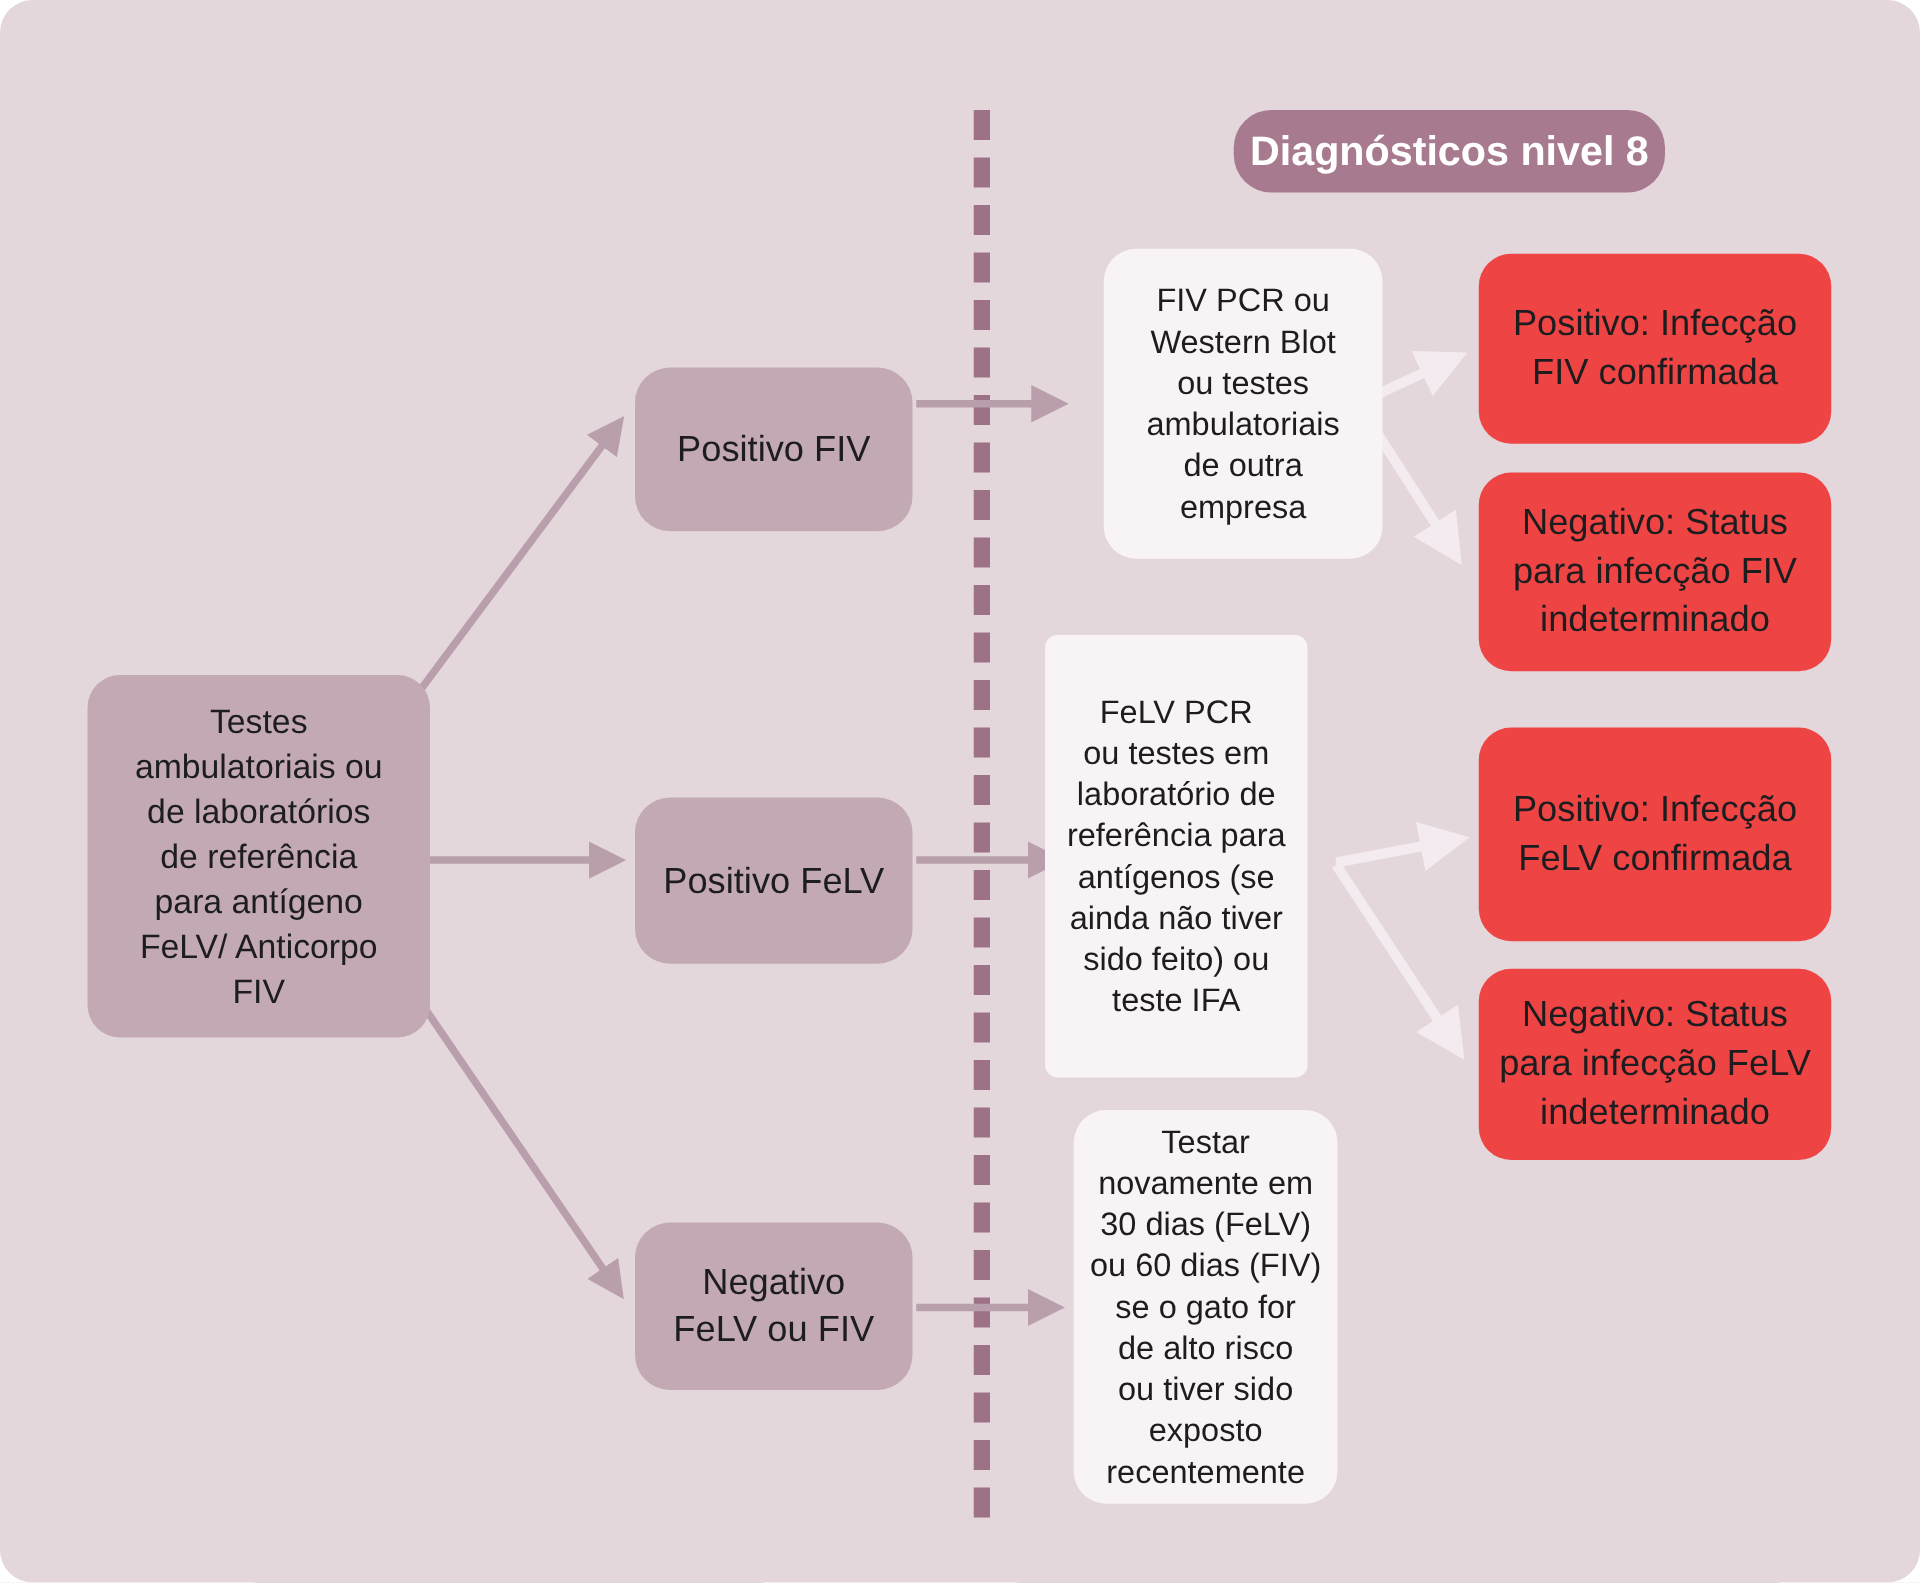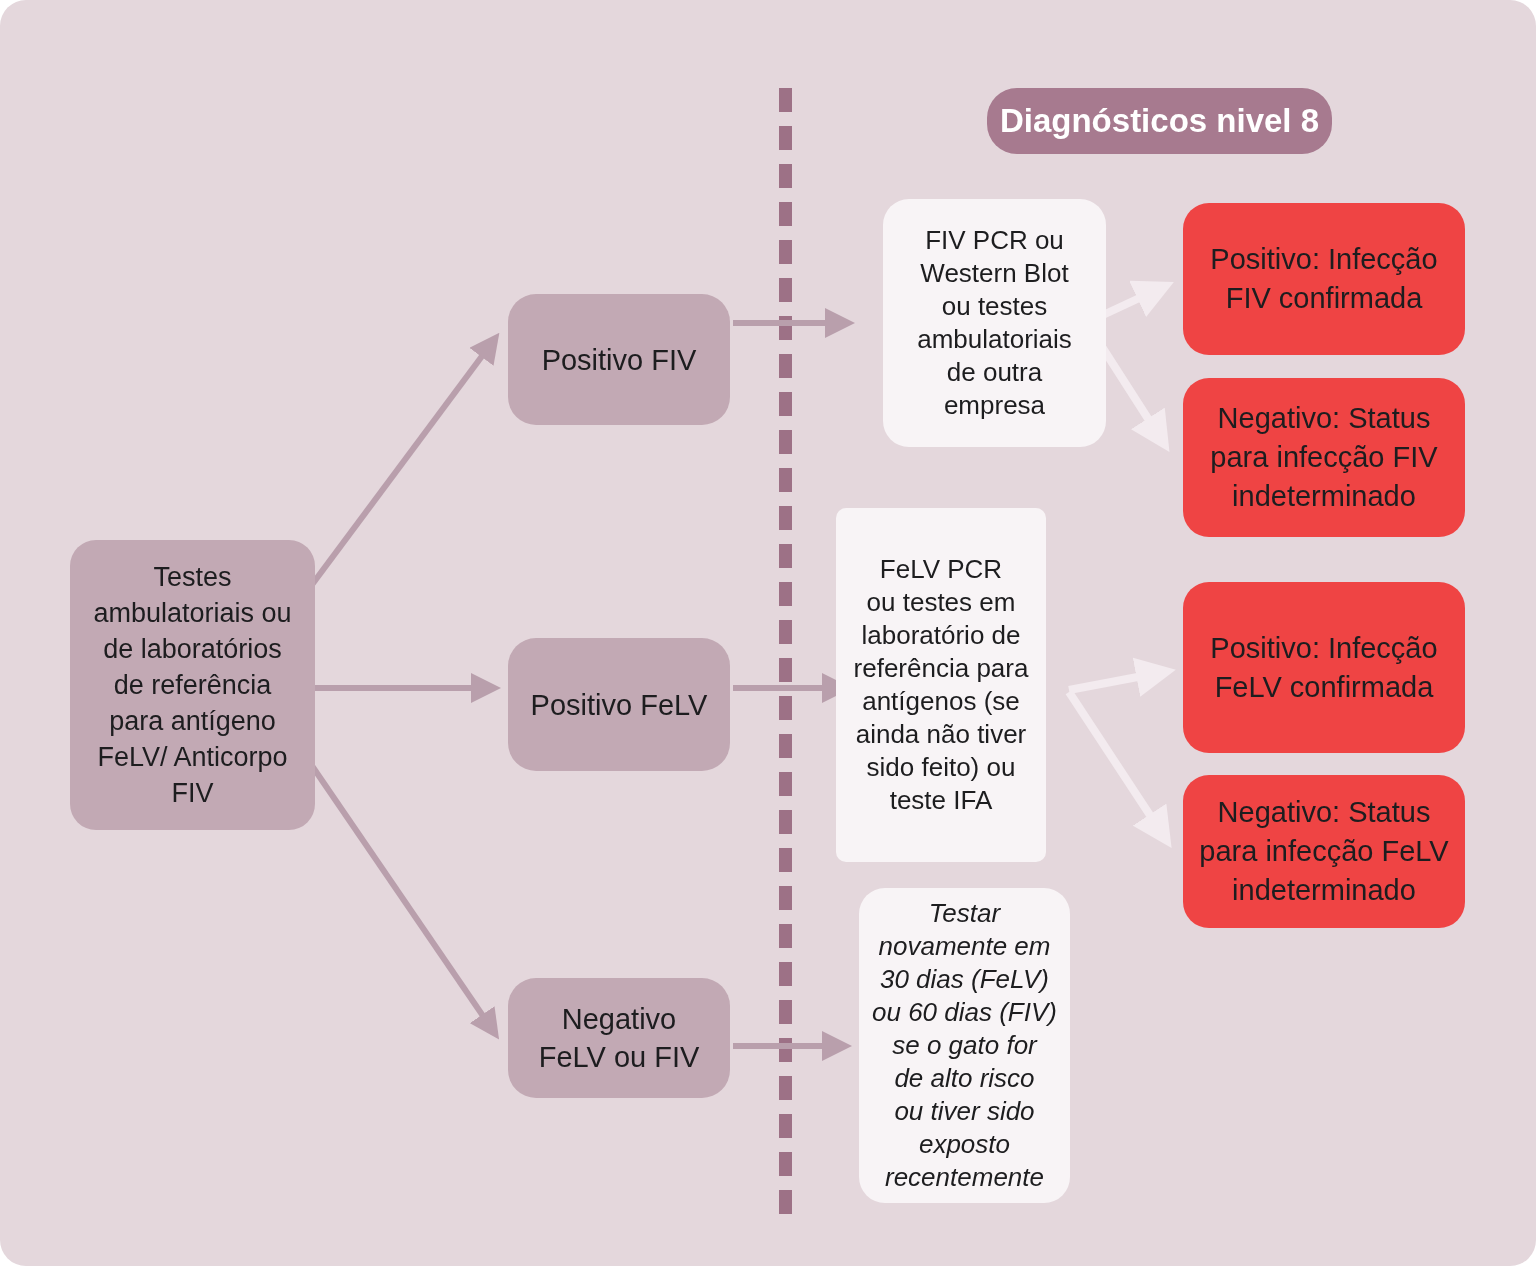--- a/index.html
+++ b/index.html
@@ -94,52 +94,52 @@
     <line x1="733" y1="1046" x2="843" y2="1046" stroke="#b99fac" stroke-width="6" marker-end="url(#head-mauve)"></line>
 
     <line x1="1088" y1="322" x2="1163" y2="287" stroke="#f3ebef" stroke-width="8" marker-end="url(#head-white)"></line>
     <line x1="1088" y1="325" x2="1163" y2="442" stroke="#f3ebef" stroke-width="8" marker-end="url(#head-white)"></line>
     <line x1="1069" y1="690" x2="1164" y2="672" stroke="#f3ebef" stroke-width="8" marker-end="url(#head-white)"></line>
     <line x1="1069" y1="692" x2="1165" y2="838" stroke="#f3ebef" stroke-width="8" marker-end="url(#head-white)"></line>
   </svg>
 
   <div class="badge" style="left:987px; top:88px; width:345px; height:66px;">Diagnósticos nivel 8</div>
 
-  <div class="node node-root" style="left:70px; top:540px; width:245px; height:290px; padding:0 8px; box-sizing:border-box;">Testes
+  <div class="node node-root" style="left:70px; top:540px; width:274px; height:290px; padding:0 8px; box-sizing:border-box;">Testes
 ambulatoriais ou
 de laboratórios
 de referência
 para antígeno
 FeLV/ Anticorpo
 FIV</div>
 
   <div class="node node-mauve" style="left:508px; top:257px; width:222px; height:131px;margin-top:37px;">Positivo FIV</div>
 
   <div class="node node-mauve" style="left:508px; top:622px; width:222px; height:133px;margin-top:16px;">Positivo FeLV</div>
 
-  <div class="node node-mauve" style="left:508px; top:978px; width:222px; height:120px;">Negativo
+  <div class="node node-mauve" style="left:508px; top:978px; width:222px; height:134px;">Negativo
 FeLV ou FIV</div>
 
   <div class="node node-white" style="left:883px; top:199px; width:223px; height:248px;">FIV PCR ou
 Western Blot
 ou testes
 ambulatoriais
 de outra
 empresa</div>
 
   <div class="node node-white" style="left:836px; top:508px; width:210px; height:354px;border-radius:10px;">FeLV PCR
 ou testes em
 laboratório de
 referência para
 antígenos (se
 ainda não tiver
 sido feito) ou
 teste IFA</div>
 
-  <div class="node node-white" style="left:859px; top:888px; width:211px; height:315px;font-style:italic;">Testar
+  <div class="node node-white" style="left:859px; top:888px; width:211px; height:315px;">Testar
 novamente em
 30 dias (FeLV)
 ou 60 dias (FIV)
 se o gato for
 de alto risco
 ou tiver sido
 exposto
 recentemente</div>
 
   <div class="node node-outcome" style="left:1183px; top:203px; width:282px; height:152px;">Positivo: Infecção

